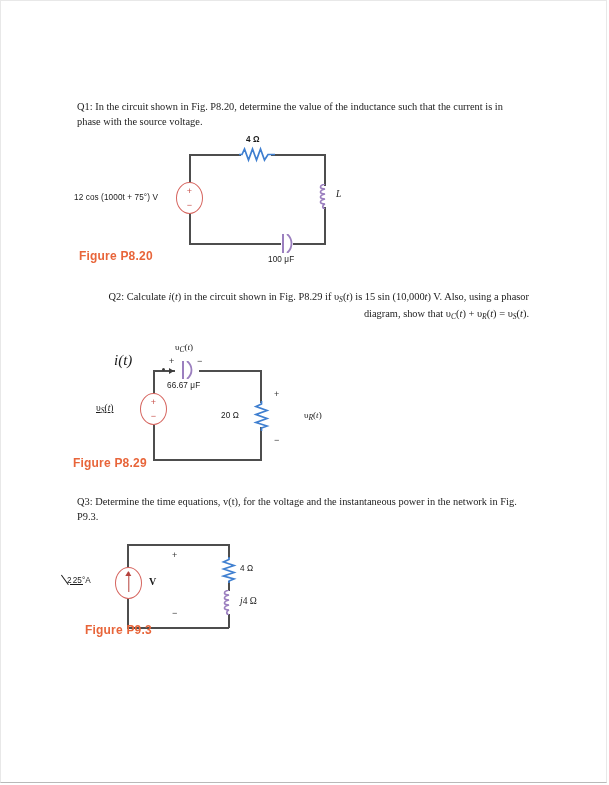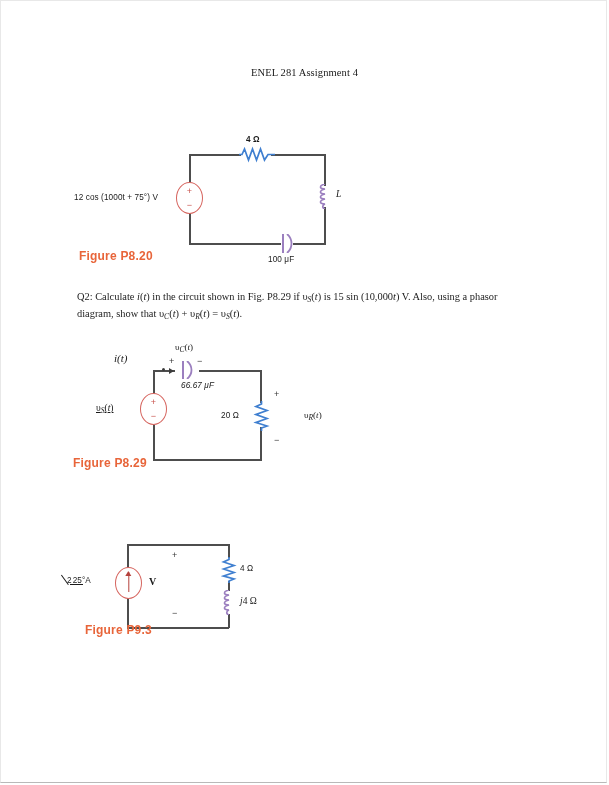--- a/index.html
+++ b/index.html
@@ -35,21 +35,21 @@
   .qtext {
     position: absolute;
     left: 76px;
     width: 452px;
     font-size: 10.4px;
     line-height: 14.6px;
     color: #1c1c1c;
     text-align: left;
   }
   #q1-text { top: 99px; }
-  #q2-text { top: 289px; }
+  #q2-text { top: 289px; text-align: right; }
   #q3-text { top: 494px; }
 
   i, .it { font-style: italic; }
   .sub {
     font-size: 7.6px;
     vertical-align: -0.25em;
     font-style: italic;
   }
   .upv { font-style: normal; font-family: "Liberation Serif", serif; }
 
@@ -191,22 +191,25 @@
     background: #1a1a1a;
     transform: rotate(-36deg);
     transform-origin: bottom left;
   }
 </style>
 </head>
 <body>
 
 <div class="page">
 
-  <div class="doc-title">ENEL 281 Assignment 4</div>
-
+
+  <div class="qtext" id="q1-text">
+    Q1: In the circuit shown in Fig. P8.20, determine the value of the inductance such that the
+    current is in phase with the source voltage.
+  </div>
 
   <div class="figure" id="fig1">
 
     <div class="wire h" style="left:118px; top:19px; width:52px;"></div>
     <div class="wire h" style="left:200px; top:19px; width:54px;"></div>
     <div class="wire v" style="left:118px; top:19px; height:30px;"></div>
     <div class="wire v" style="left:118px; top:76px; height:33px;"></div>
     <div class="wire v" style="left:253px; top:19px; height:32px;"></div>
     <div class="wire v" style="left:253px; top:72px; height:37px;"></div>
     <div class="wire h" style="left:118px; top:108px; width:92px;"></div>
@@ -249,36 +252,36 @@
     <div class="wire h" style="left:92px; top:27px; width:22px;"></div>
     <div class="wire h" style="left:138px; top:27px; width:63px;"></div>
     <div class="wire v" style="left:92px; top:27px; height:25px;"></div>
     <div class="wire v" style="left:92px; top:82px; height:35px;"></div>
     <div class="wire v" style="left:199px; top:27px; height:33px;"></div>
     <div class="wire v" style="left:199px; top:84px; height:33px;"></div>
     <div class="wire h" style="left:92px; top:116px; width:109px;"></div>
 
     <div class="dot" style="left:101px; top:25px;"></div>
     <div class="iarrow" style="left:108px; top:24.5px;"></div>
-    <div class="lbl-serif it" style="left:53px; top:9px; font-size:11px;">
+    <div class="lbl-serif it" style="left:53px; top:9px; font-size:15px;">
       <i>i</i>(<i>t</i>)
     </div>
 
     <div class="cap" style="left:118px; top:18px; width:16px; height:19px;">
       <div class="plate" style="left:3px; top:0px; width:1.8px; height:18px;"></div>
       <svg style="position:absolute; left:7px; top:0px;" width="9" height="18" viewBox="0 0 9 18">
         <path d="M1,0 C7,5 7,13 1,18" fill="none" stroke="#9b7fbf" stroke-width="1.8"></path>
       </svg>
     </div>
     <div class="sym" style="left:108px; top:13px; font-size:9px;">+</div>
     <div class="sym" style="left:136px; top:13px; font-size:9px;">−</div>
     <div class="lbl-serif" style="left:114px; top:-1px; font-size:9px;">
       <span class="upv">υ</span><span class="sub">C</span>(<i>t</i>)
     </div>
-    <div class="lbl" style="left:120px; top:38px;font-style:italic;">66.67 μF</div>
+    <div class="lbl" style="left:106px; top:38px;">66.67 μF</div>
 
     <svg class="res-v" style="left:192px; top:58px;" width="17" height="30" viewBox="0 0 17 30">
       <polyline points="8.5,0 8.5,3 3,5.5 14,9.5 3,13.5 14,17.5 3,21.5 14,25 8.5,27 8.5,30" fill="none" stroke="#3f7fd0" stroke-width="1.7"></polyline>
     </svg>
     <div class="lbl" style="left:160px; top:68px;">20 Ω</div>
     <div class="sym" style="left:213px; top:46px; font-size:9px;">+</div>
     <div class="sym" style="left:213px; top:92px; font-size:9px;">−</div>
     <div class="lbl-serif" style="left:211px; top:67px; font-size:9px;margin-left:32px;">
       <span class="upv">υ</span><span class="sub">R</span>(<i>t</i>)
     </div>
@@ -287,20 +290,24 @@
       <div class="pm plus">+</div>
       <div class="pm minus">−</div>
     </div>
     <div class="lbl-serif" style="left:35px; top:60px; font-size:9.5px;text-decoration:underline;">
       <span class="upv">υ</span><span class="sub">S</span>(<i>t</i>)
     </div>
   </div>
 
   <div class="caption" id="cap2">Figure P8.29</div>
 
+  <div class="qtext" id="q3-text">
+    Q3: Determine the time equations, v(t), for the voltage and the instantaneous power in the
+    network in Fig. P9.3.
+  </div>
 
   <div class="figure" id="fig3">
 
     <div class="wire h" style="left:66px; top:8px; width:102px;"></div>
     <div class="wire v" style="left:66px; top:8px; height:25px;"></div>
     <div class="wire v" style="left:66px; top:62px; height:30px;"></div>
     <div class="wire v" style="left:167px; top:8px; height:14px;"></div>
     <div class="wire v" style="left:167px; top:45px; height:10px;"></div>
     <div class="wire v" style="left:167px; top:78px; height:14px;"></div>
     <div class="wire h" style="left:66px; top:91px; width:102px;"></div>

